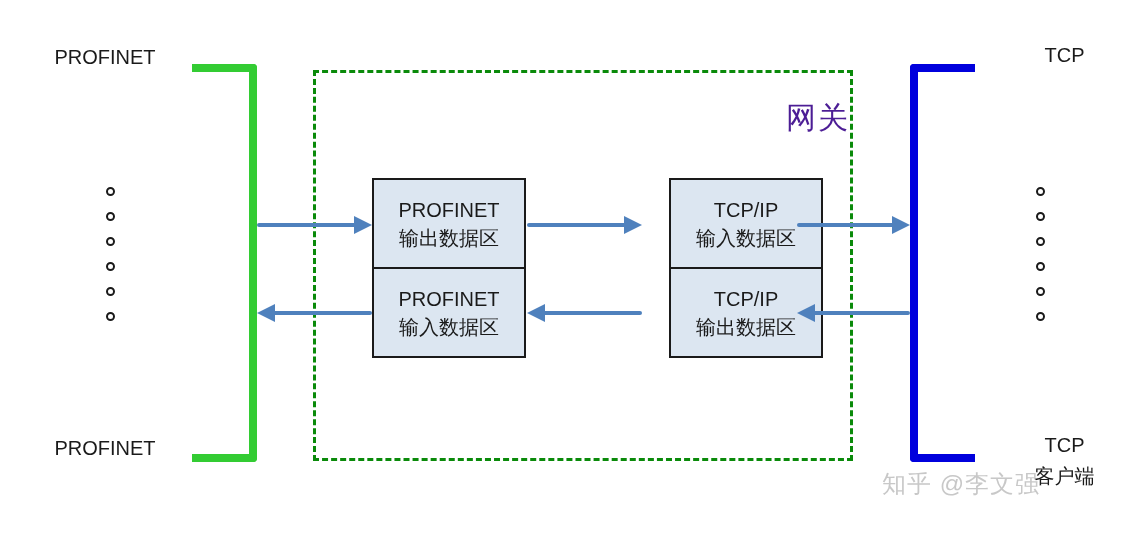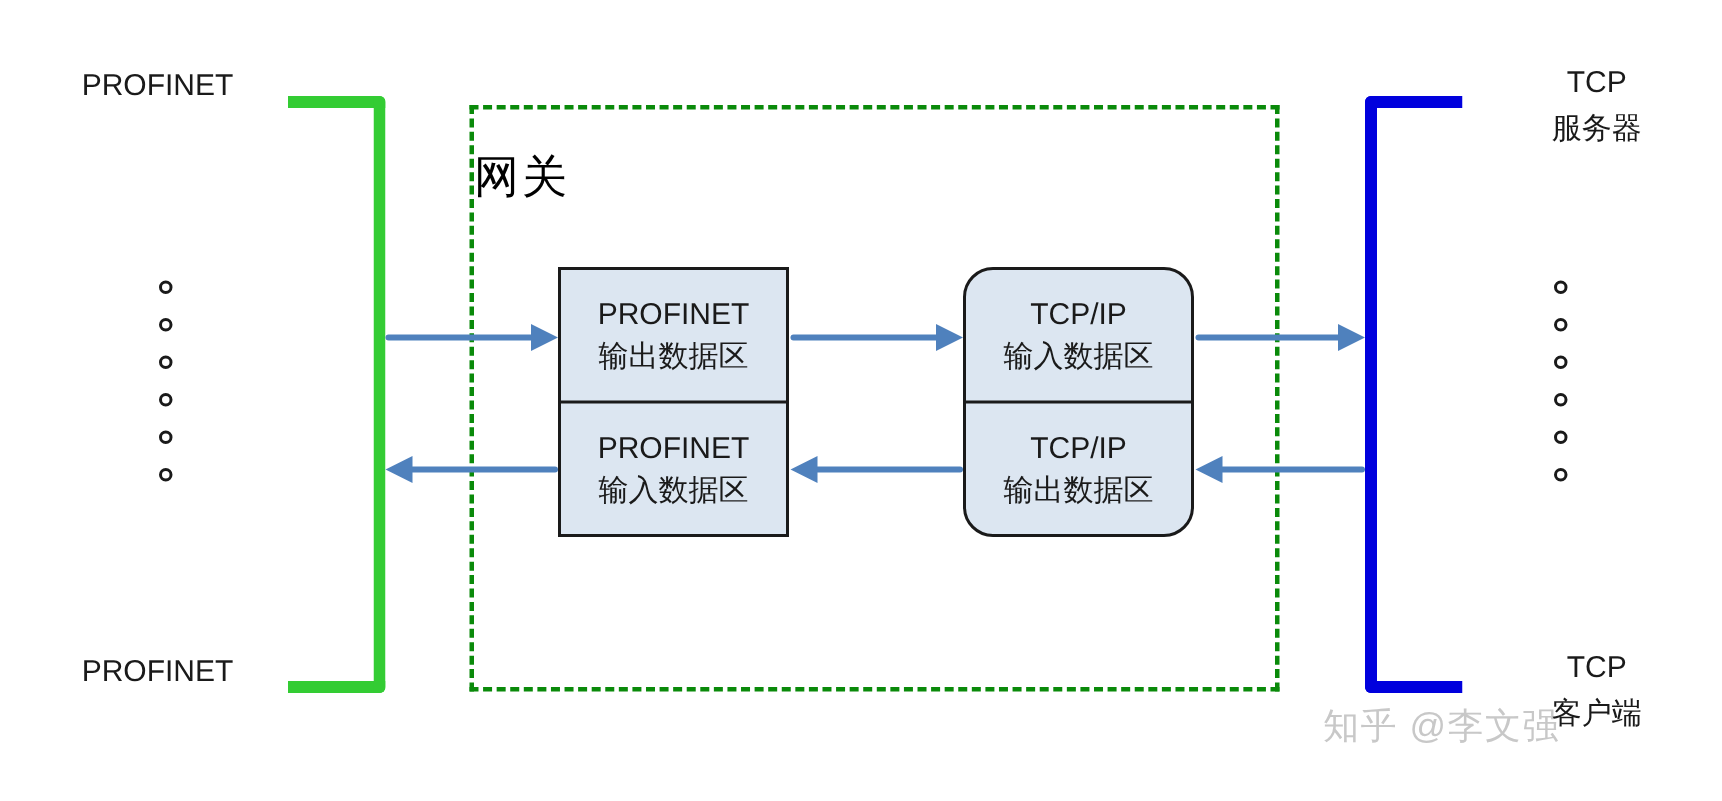--- a/index.html
+++ b/index.html
@@ -35,30 +35,30 @@
   .dots { position:absolute; top:187px; height:134px; width:12px;
           display:flex; flex-direction:column; justify-content:space-between; align-items:center; }
   .dots-left  { left:104px; }
   .dots-right { left:1034px; }
   .dot { width:5px; height:5px; border-radius:50%; border:2px solid #1a1a1a; background:#ffffff; }
   
   .gateway {
     position:absolute; left:313px; top:70px; width:534px; height:385px;
     border:3px dashed var(--dashed-border-green);
   }
-  .gw-title { position:absolute; left:0; right:0; top:25px; text-align:left;
-              font-size:30px; letter-spacing:2px; color:#000000; }
+  .gw-title { position:absolute; left:0; right:0; top:25px; text-align:right;
+              font-size:30px; letter-spacing:2px; color:#4c1d95; }
   
   .boxgroup {
     position:absolute; top:178px; width:150px; height:176px;
     background:var(--box-fill); border:2px solid var(--box-border);
     display:flex; flex-direction:column;
   }
   .boxgroup-left  { left:372px; }
-  .boxgroup-right { left:642px;border-radius:20px; }
+  .boxgroup-right { left:669px; }
   .cell { flex:1; display:flex; flex-direction:column; justify-content:center;
           text-align:center; font-size:20px; line-height:1.4; }
   .cell-top { border-bottom:2px solid var(--box-border); }
   
   .arrow { position:absolute; height:18px; }
   .arrow .shaft { position:absolute; top:7px; height:4px; background:var(--arrow-blue); border-radius:2px; }
   .arrow-right .shaft { left:0; right:13px; }
   .arrow-left  .shaft { left:13px; right:0; }
   .arrow .head { position:absolute; top:0; width:0; height:0;
                  border-top:9px solid transparent; border-bottom:9px solid transparent; }
@@ -79,21 +79,20 @@
 <div class="stage">
 
   <div class="label label-lt">
     <div>PROFINET</div>
   </div>
   <div class="label label-lb">
     <div>PROFINET</div>
   </div>
   <div class="label label-rt">
     <div>TCP</div>
-    <div>服务器</div>
   </div>
   <div class="label label-rb">
     <div>TCP</div>
     <div>客户端</div>
   </div>
 
   <div class="bracket bracket-green"></div>
   <div class="bracket bracket-blue"></div>
 
   <div class="dots dots-left">

